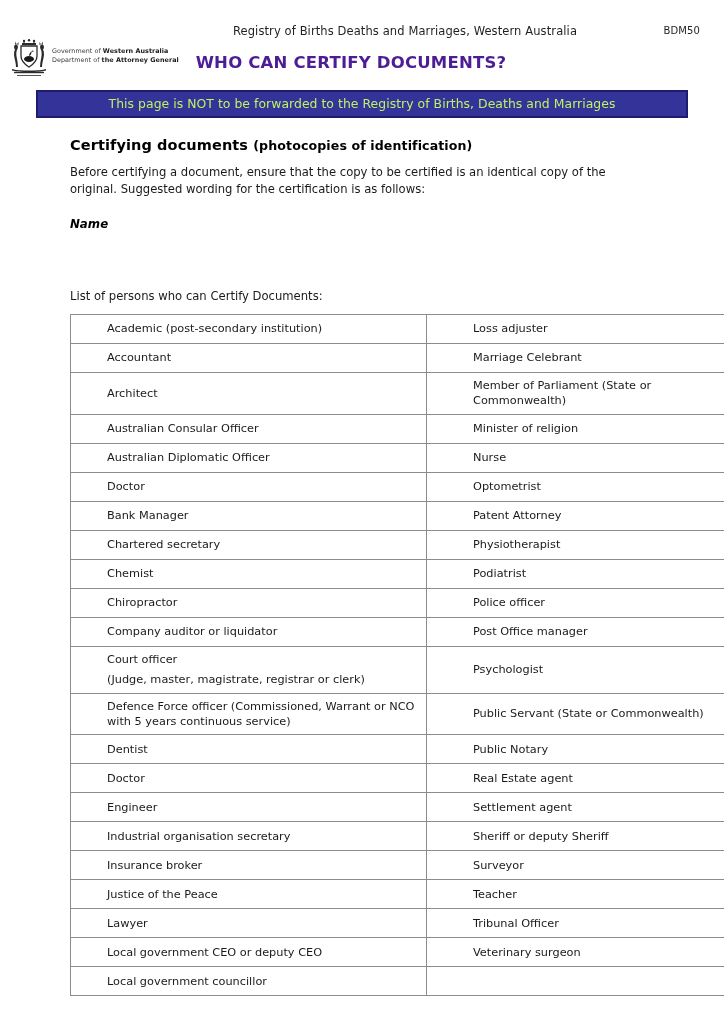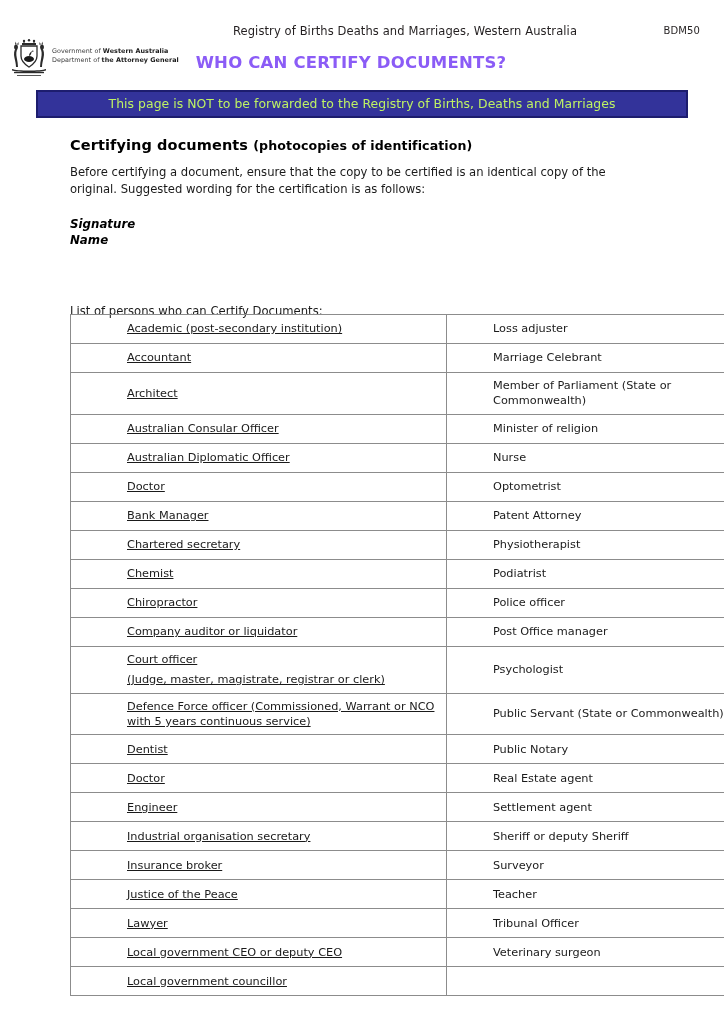--- a/index.html
+++ b/index.html
@@ -80,21 +80,21 @@
   .doc-title {
     position: absolute;
     left: 0;
     top: 52px;
     width: 702px;
     text-align: center;
     font-size: 16.5px;
     font-weight: 700;
     line-height: 22px;
     letter-spacing: 0.2px;
-    color: #8b5cf6;
+    color: #4c1d95;
   }
 
   
   .banner {
     position: absolute;
     left: 36px;
     top: 90px;
     width: 652px;
     height: 28px;
     background: #33339a;
@@ -165,22 +165,21 @@
     border: 1px solid #8c8c8c;
     font-size: 11.3px;
     line-height: 15.4px;
     color: #1a1a1a;
     vertical-align: middle;
     padding: 5px 8px;
     height: 18px;
   }
   .cert-table td.col-left {
     width: 311px;
-    padding-left: 56px;
-    text-decoration: underline;
+    padding-left: 36px;
   }
   .cert-table td.col-right {
     width: 264px;
     padding-left: 46px;
   }
   .cert-table td .l2 {
     display: block;
   }
   .cert-table td.spaced .l1 { margin-bottom: 5px; display: block; }
 </style>
@@ -234,21 +233,20 @@
   <div class="doc-title">WHO CAN CERTIFY DOCUMENTS?</div>
 
   <div class="banner">
     <span class="banner-text">This page is NOT to be forwarded to the Registry of Births, Deaths and Marriages</span>
   </div>
 
   <div class="body-wrap">
     <div class="sec-heading"><span>Certifying documents </span><span class="sub">(photocopies of identification)</span></div>
     <p class="para">Before certifying a document, ensure that the copy to be certified is an identical copy of the original. Suggested wording for the certification is as follows:</p>
     <div class="wording">
-      <div>Signature</div>
       <div>Name</div>
     </div>
     <div class="list-intro">List of persons who can Certify Documents:</div>
   </div>
 
   <table class="cert-table">
     <tbody>
         <tr>
           <td class="col-left">Academic (post-secondary institution)</td>
           <td class="col-right">Loss adjuster</td>

